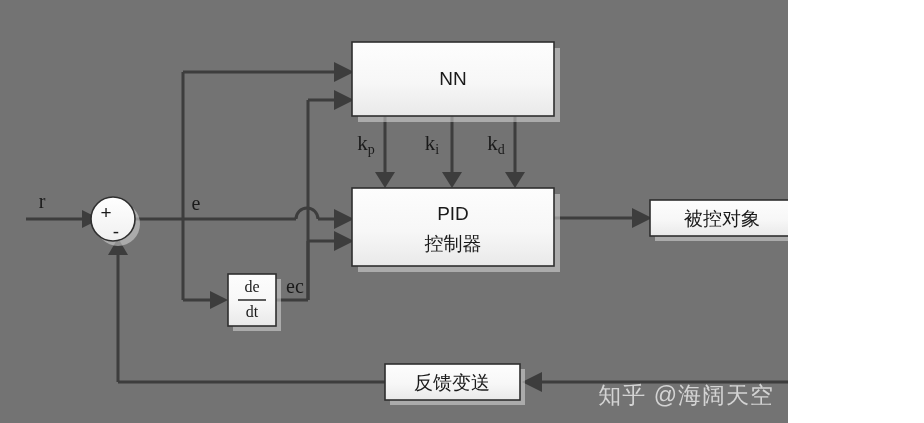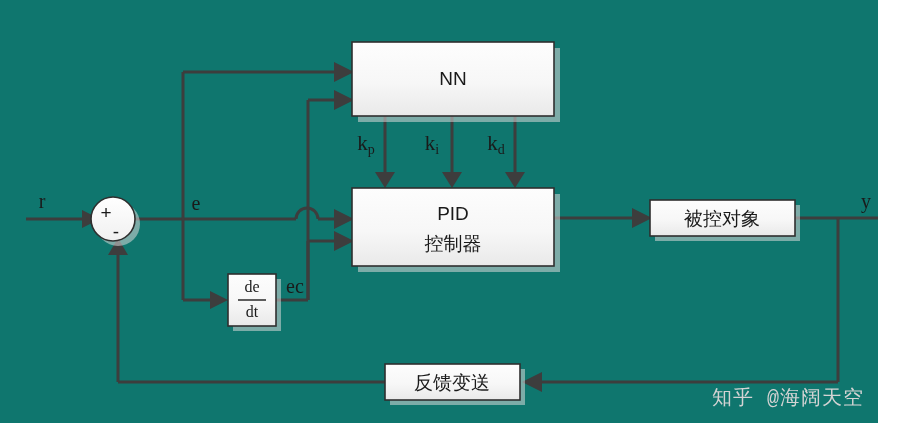--- a/index.html
+++ b/index.html
@@ -5,23 +5,23 @@
   html, body {
     margin: 0;
     padding: 0;
     background: #ffffff;
   }
   body {
     font-family: "Liberation Sans", sans-serif;
   }
   #diagram-root {
     position: relative;
-    width: 878px;
+    width: 788px;
     height: 423px;
-    background: #0f766e;
+    background: #737373;
     overflow: hidden;
   }
   #diagram-svg {
     position: absolute;
     left: 0;
     top: 0;
     width: 924px;
     height: 423px;
   }
   .blk-label {
@@ -95,22 +95,22 @@
     stroke-width: 1.6;
   }
   .frac-line {
     stroke: #1a1a1a;
     stroke-width: 1.4;
   }
   .watermark {
     position: absolute;
     right: 14px;
     bottom: 12px;
-    font-family: Liberation Mono, monospace;
-    font-size: 20px;
+    font-family: Liberation Sans, sans-serif;
+    font-size: 23px;
     color: #d3d3d3;
     letter-spacing: 1px;
     white-space: nowrap;
     user-select: none;
   }
 </style>
 </head>
 <body>
 
 <div id="diagram-root">

